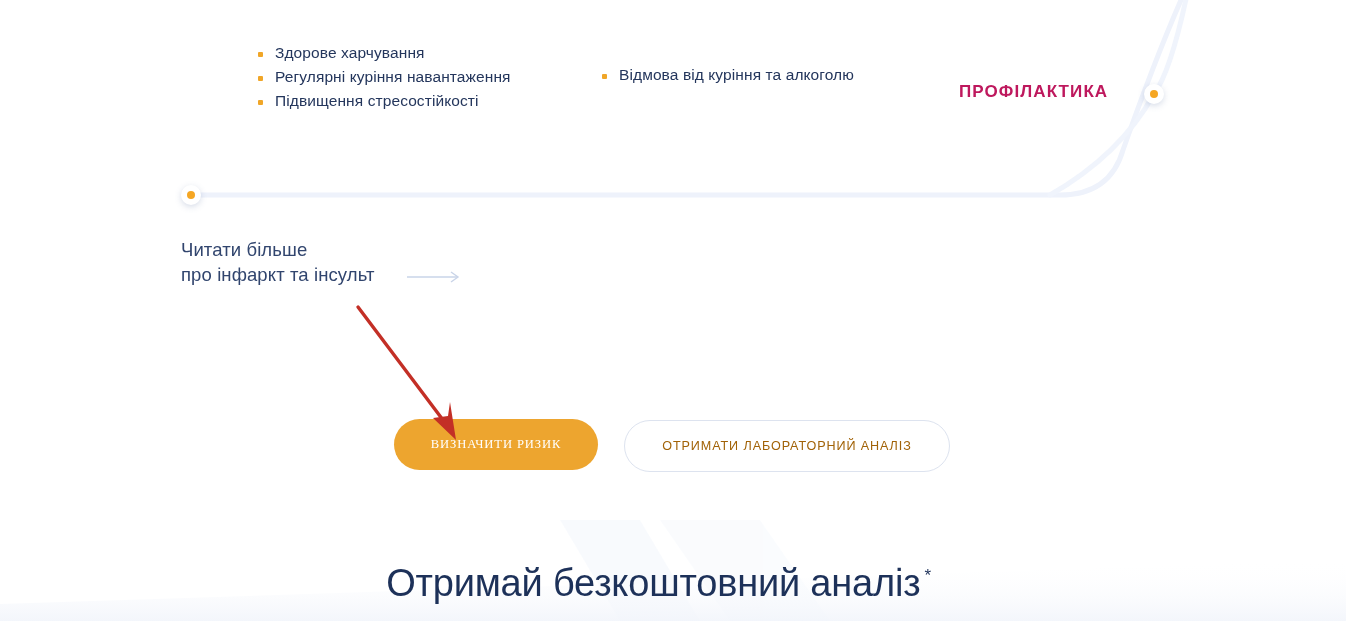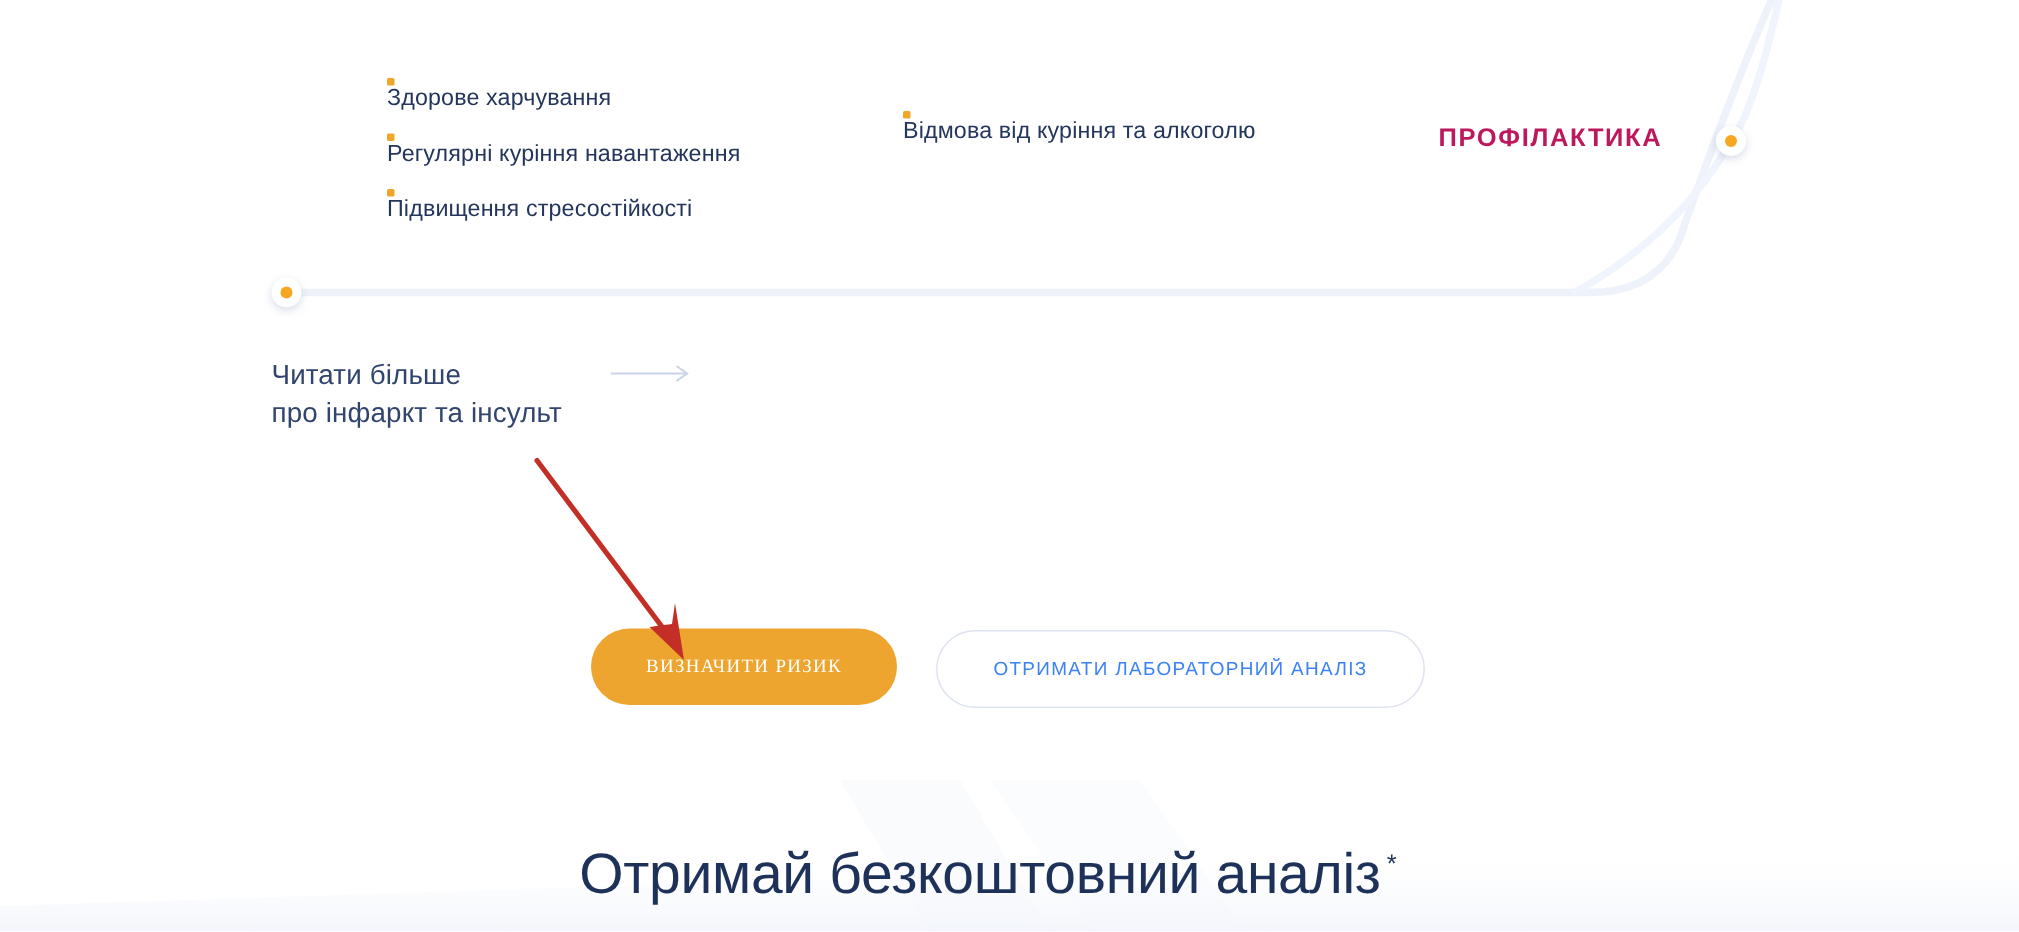--- a/index.html
+++ b/index.html
@@ -35,21 +35,20 @@
     width: 640px;
     display: flex;
     gap: 72px;
   }
   .list-col { width: 272px; }
   .list-col.right { width: 290px; }
   .bullet-row {
     display: flex;
     align-items: flex-start;
     margin-bottom: 6px;
-    flex-direction: column;
   }
   .bullet-dot {
     width: 5px;
     height: 5px;
     background: #f0a628;
     border-radius: 1px;
     margin-top: 8px;
     margin-right: 12px;
     flex: 0 0 auto;
   }
@@ -90,21 +89,21 @@
   }
   #node-right { left: 1144px; top: 84px; }
   #node-left  { left: 181px;  top: 185px; }
 
   
   .read-more {
     position: absolute;
     left: 181px;
     top: 238px;
     display: flex;
-    align-items: flex-start;
+    align-items: flex-end;
   }
   .read-more-text {
     font-size: 18.5px;
     line-height: 1.35;
     color: #31456e;
     white-space: pre-line;
     letter-spacing: 0.1px;
   }
   .read-more-arrow {
     margin-left: 32px;
@@ -130,21 +129,21 @@
   }
   .btn-secondary {
     position: absolute;
     left: 624px;
     top: 420px;
     width: 326px;
     height: 52px;
     border: 1px solid #dde3ef;
     border-radius: 26px;
     background: #ffffff;
-    color: #3b82f6;
+    color: #a16207;
     font-size: 12.6px;
     letter-spacing: 0.9px;
     font-family: "Liberation Sans", sans-serif;
     cursor: pointer;
     padding: 0;
   }
 
   
   #annotation-arrow {
     position: absolute;

